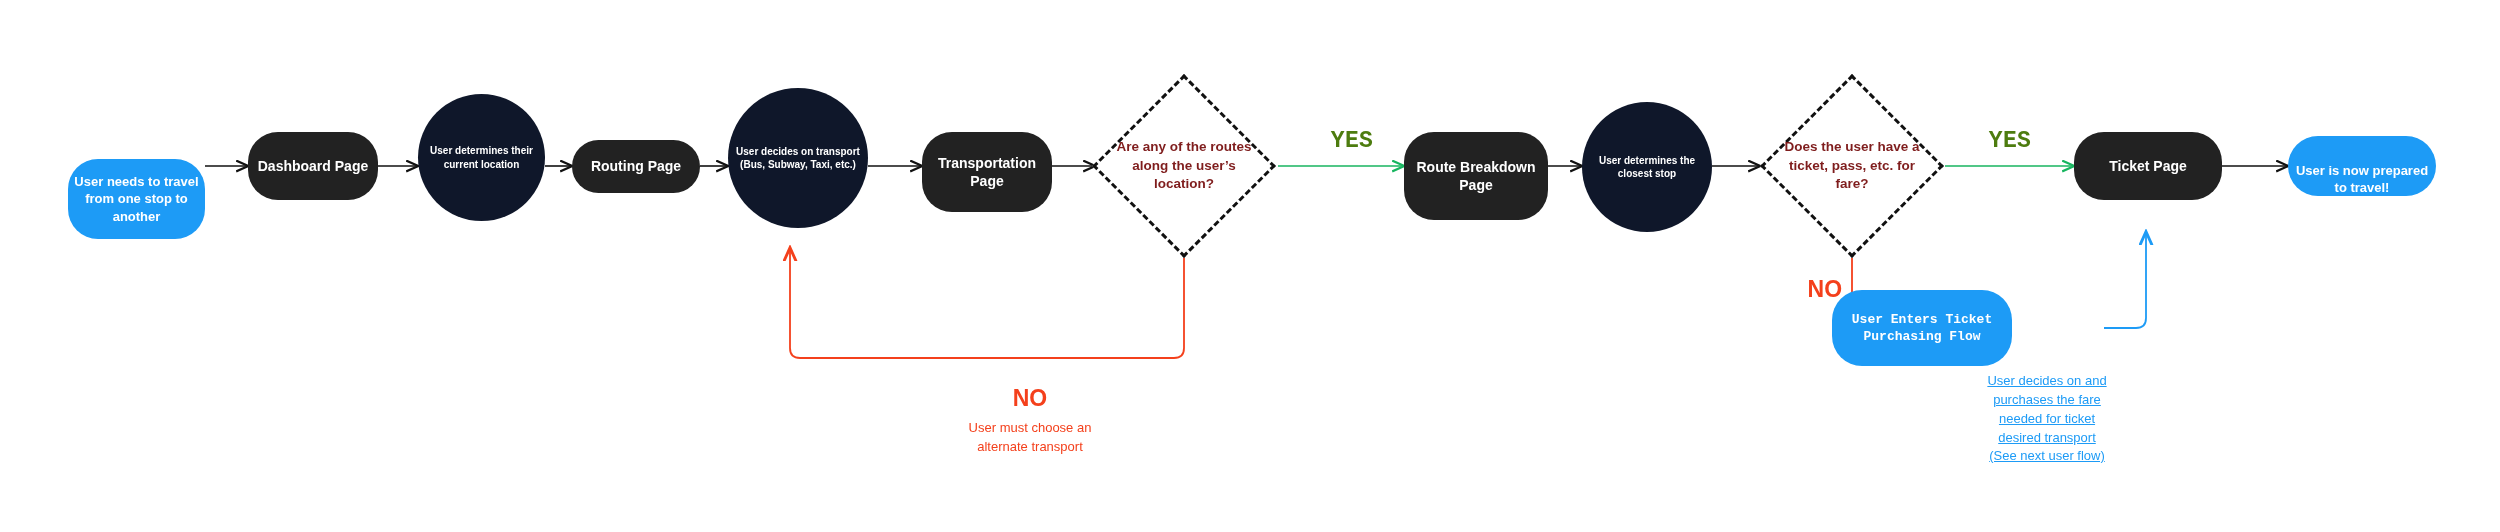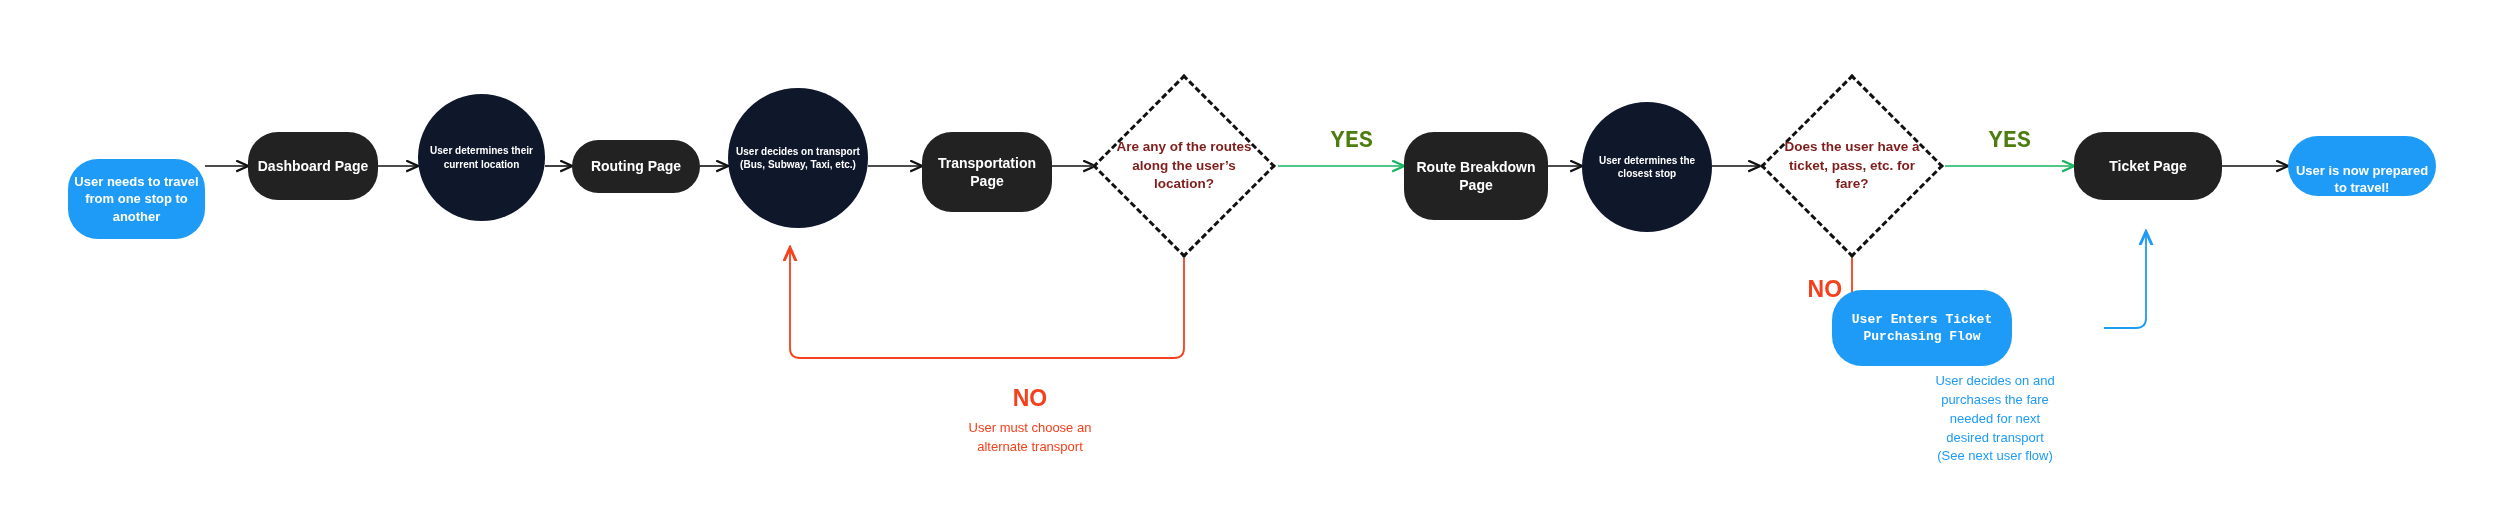--- a/index.html
+++ b/index.html
@@ -127,21 +127,21 @@
   <div class="lbl lbl-yes" style="left:1950px;top:128px;width:120px;">YES</div>
 
   <div class="lbl lbl-no" style="left:1790px;top:276px;width:70px;">NO</div>
 
   <div class="cap-red" style="left:880px;top:382px;width:300px;">
     <span class="big">NO</span>
     <span>User must choose an</span><br>
     <span>alternate transport</span>
   </div>
 
-  <div class="cap-blue" style="left:1880px;top:372px;width:230px;">
+  <div class="cap-blue" style="left:1932px;top:372px;width:230px;text-decoration:underline;">
     <span>User decides on and</span><br>
     <span>purchases the fare</span><br>
-    <span>needed for next</span><br>
+    <span>needed for ticket</span><br>
     <span>desired transport</span><br>
     <span>(See next user flow)</span>
   </div>
 
 </div>
 
 </body></html>

